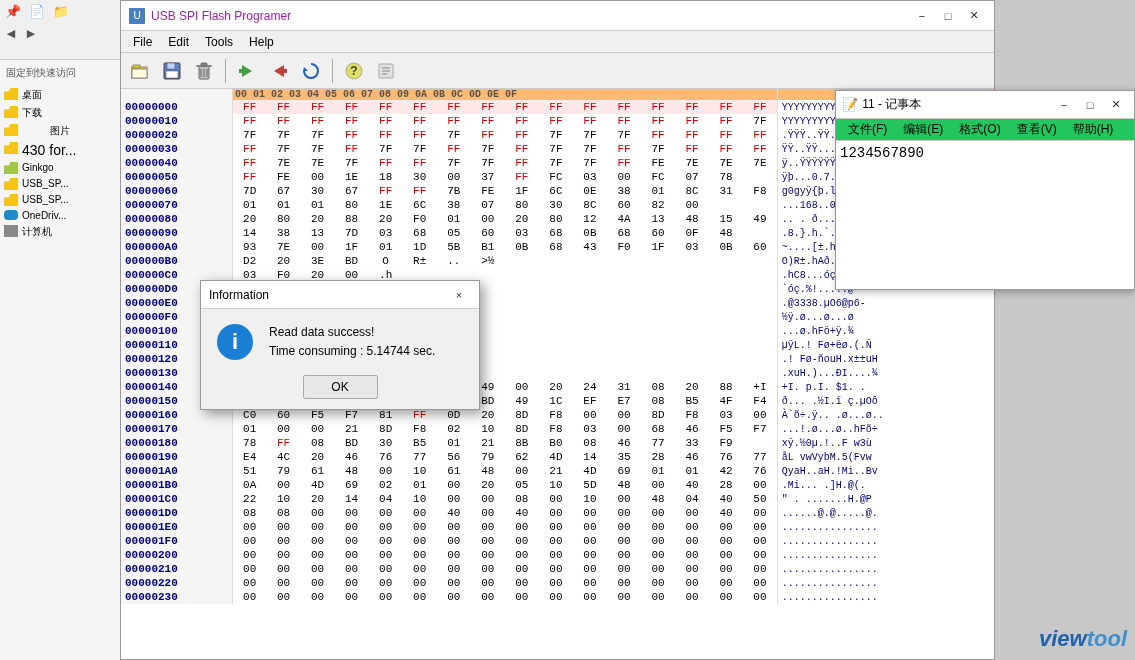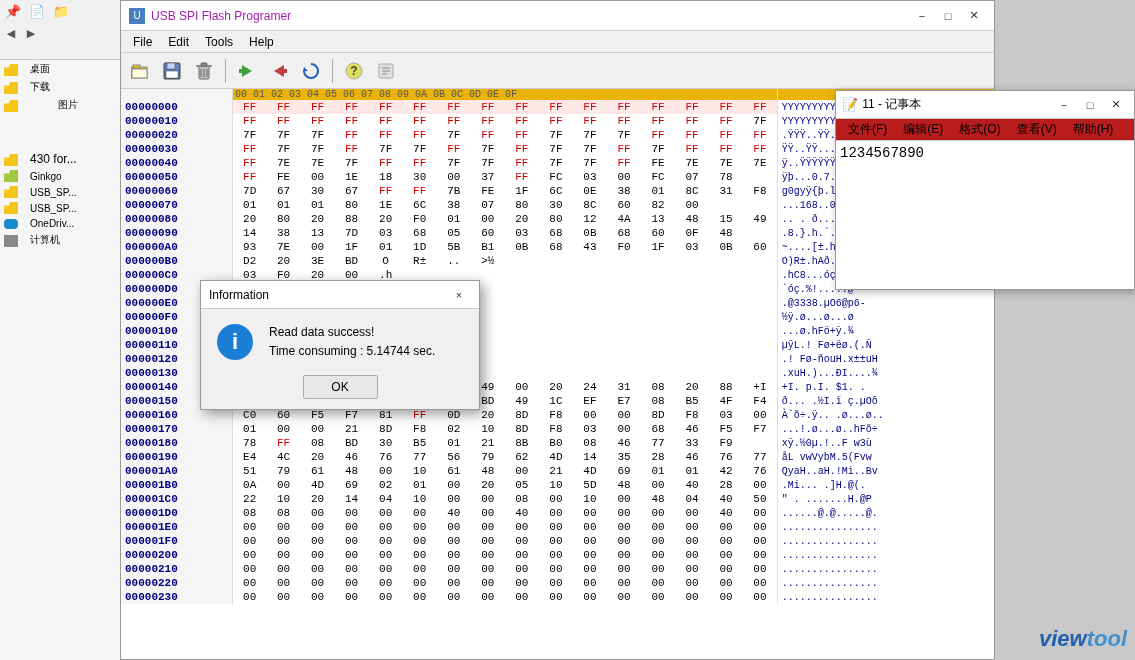--- a/index.html
+++ b/index.html
@@ -203,21 +203,21 @@
       padding: 0 6px;
       justify-content: space-between;
       border-bottom: 1px solid #ccc;
     }
     .notepad-title { font-size: 12px; }
     .notepad-menubar {
       height: 22px;
       display: flex;
       align-items: center;
       padding: 0 4px;
-      background: #b91c1c;
+      background: #22c55e;
       border-bottom: 1px solid #ccc;
     }
     .notepad-menu-item {
       padding: 2px 8px;
       font-size: 12px;
       cursor: pointer;
     }
     .notepad-content {
       flex: 1;
       background: #fff;
@@ -235,23 +235,23 @@
       height: 600px;
       background: #f5f5f5;
     }
     .vs-sidebar-section {
       padding: 4px 2px;
       font-size: 11px;
       color: #333;
     }
     .vs-sidebar-item {
       display: flex;
-      align-items: flex-end;
+      align-items: flex-start;
       padding: 2px 4px;
-      gap: 12px;
+      gap: 4px;
       cursor: pointer;
       font-size: 11px;
     }
     .dialog-box {
       position: absolute;
       left: 200px; top: 280px;
       width: 280px;
       height: 130px;
       background: #f0f0f0;
       border: 1px solid #999;
@@ -309,22 +309,22 @@
     .vs-top-toolbar {
       position: absolute;
       left: 0; top: 0;
       width: 120px;
       height: 60px;
       background: #f0f0f0;
       border-bottom: 1px solid #ccc;
     }
 
     .hex-header-row {
-      background: #eab308;
-      font-weight: normal;
+      background: #fdba74;
+      font-weight: bold;
     }
 
     
     .hex-table-wrapper::-webkit-scrollbar {
       width: 12px;
     }
     .hex-table-wrapper::-webkit-scrollbar-thumb {
       background: #aaa;
     }
   </style>
@@ -342,35 +342,38 @@
     <div style="width:22px;height:20px;display:flex;align-items:center;justify-content:center;cursor:pointer;font-size:13px;">📄</div>
     <div style="width:22px;height:20px;display:flex;align-items:center;justify-content:center;cursor:pointer;font-size:13px;">📁</div>
   </div>
   <div style="display:flex; gap:2px; padding: 2px; align-items:center;">
     <div style="width:18px;height:18px;display:flex;align-items:center;justify-content:center;cursor:pointer;font-size:11px; color:#555;">◀</div>
     <div style="width:18px;height:18px;display:flex;align-items:center;justify-content:center;cursor:pointer;font-size:11px; color:#555;">▶</div>
   </div>
 </div>
 
 <div class="vs-sidebar">
+  <div class="vs-sidebar-section">
+    <div style="font-size:10px; color:#555; padding:2px 4px;">固定到快速访问</div>
+  </div>
   <div class="vs-sidebar-item">
     <div style="width:14px;height:12px;background:#f5c518;clip-path:polygon(0 30%,35% 30%,45% 0,100% 0,100% 100%,0 100%);flex-shrink:0;"></div>
     <span style="font-size:10px;">桌面</span>
   </div>
   <div class="vs-sidebar-item">
     <div style="width:14px;height:12px;background:#f5c518;clip-path:polygon(0 30%,35% 30%,45% 0,100% 0,100% 100%,0 100%);flex-shrink:0;"></div>
     <span style="font-size:10px;">下载</span>
   </div>
   <div class="vs-sidebar-item">
     <div style="width:14px;height:12px;background:#f5c518;clip-path:polygon(0 30%,35% 30%,45% 0,100% 0,100% 100%,0 100%);flex-shrink:0;"></div>
     <span style="font-size:10px;margin-left:28px;">图片</span>
   </div>
   <div class="vs-sidebar-item">
     <div style="width:14px;height:12px;background:#f5c518;clip-path:polygon(0 30%,35% 30%,45% 0,100% 0,100% 100%,0 100%);flex-shrink:0;"></div>
-    <span style="font-size:12px;margin-top:36px;">430 for...</span>
+    <span style="font-size:14px;">430 for...</span>
   </div>
   <div class="vs-sidebar-item">
     <div style="width:14px;height:12px;background:#a0c840;clip-path:polygon(0 30%,35% 30%,45% 0,100% 0,100% 100%,0 100%);flex-shrink:0;"></div>
     <span style="font-size:10px;">Ginkgo</span>
   </div>
   <div class="vs-sidebar-item">
     <div style="width:14px;height:12px;background:#f5c518;clip-path:polygon(0 30%,35% 30%,45% 0,100% 0,100% 100%,0 100%);flex-shrink:0;"></div>
     <span style="font-size:10px;">USB_SP...</span>
   </div>
   <div class="vs-sidebar-item">

